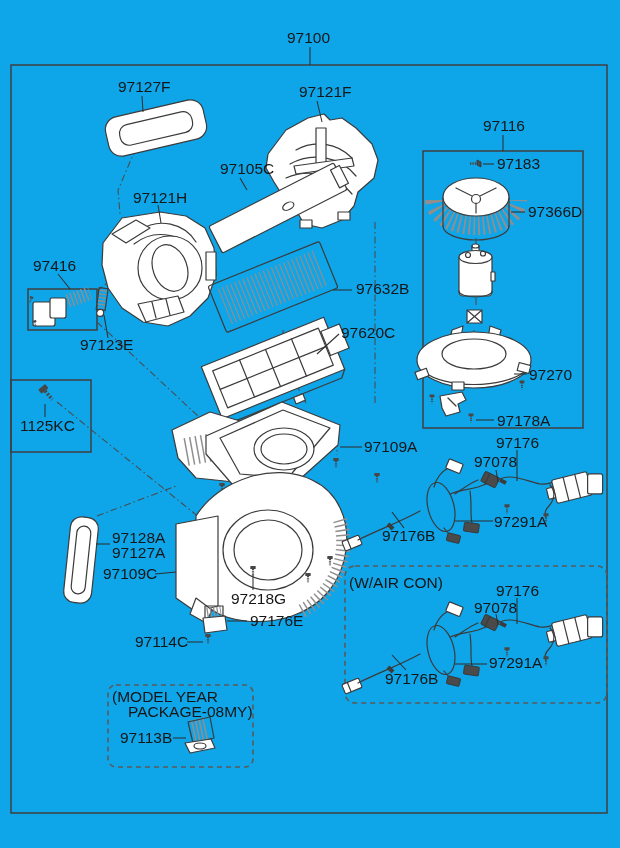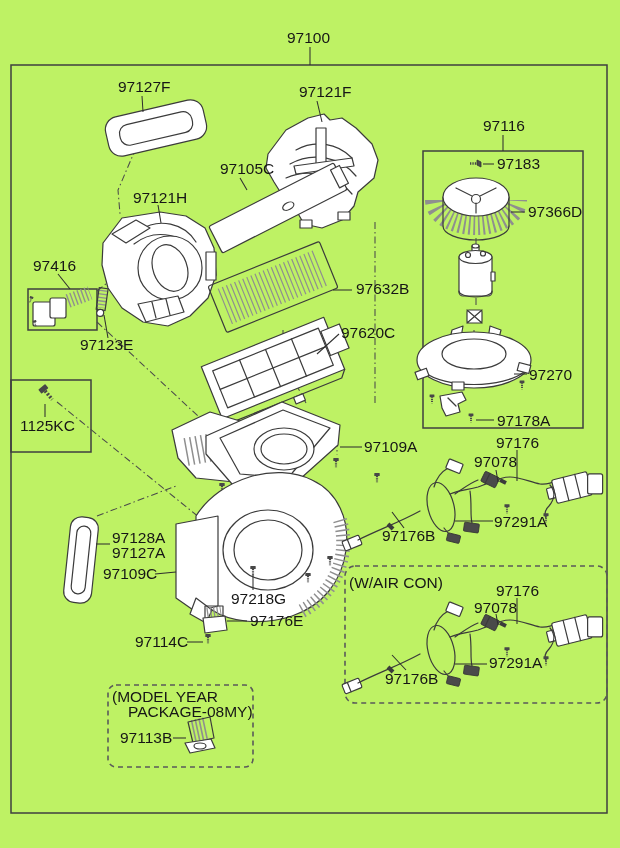--- a/index.html
+++ b/index.html
@@ -1,16 +1,16 @@
 <!DOCTYPE html>
 <html><head>
 <meta charset="utf-8">
 <style>
   html,body{margin:0;padding:0;background:#fff;}
-  .stage{position:relative;width:620px;height:848px;background:#bef264;overflow:hidden;}
+  .stage{position:relative;width:620px;height:848px;background:#0ea5e9;overflow:hidden;}
   svg{display:block;}
   .ln{fill:none;stroke:#3b3b3b;stroke-width:1.2;stroke-linejoin:round;stroke-linecap:round;}
   .wt{fill:#ffffff;stroke:#3b3b3b;stroke-width:1.2;stroke-linejoin:round;}
   .ld{fill:none;stroke:#2e2e2e;stroke-width:1.05;}
   .dd{fill:none;stroke:#4a4a4a;stroke-width:1.05;stroke-dasharray:7 3 1.5 3;}
   .bx{fill:none;stroke:#3f3f3f;stroke-width:1.5;}
   .dbx{fill:none;stroke:#5a5a5a;stroke-width:1.6;stroke-dasharray:5 4;}
   .dk{fill:#4a4a4a;stroke:#333;stroke-width:0.8;}
   .lbl{font-family:"Liberation Sans",sans-serif;font-size:15.5px;fill:#161616;}
   .hz{stroke:#8f8f8f;}

